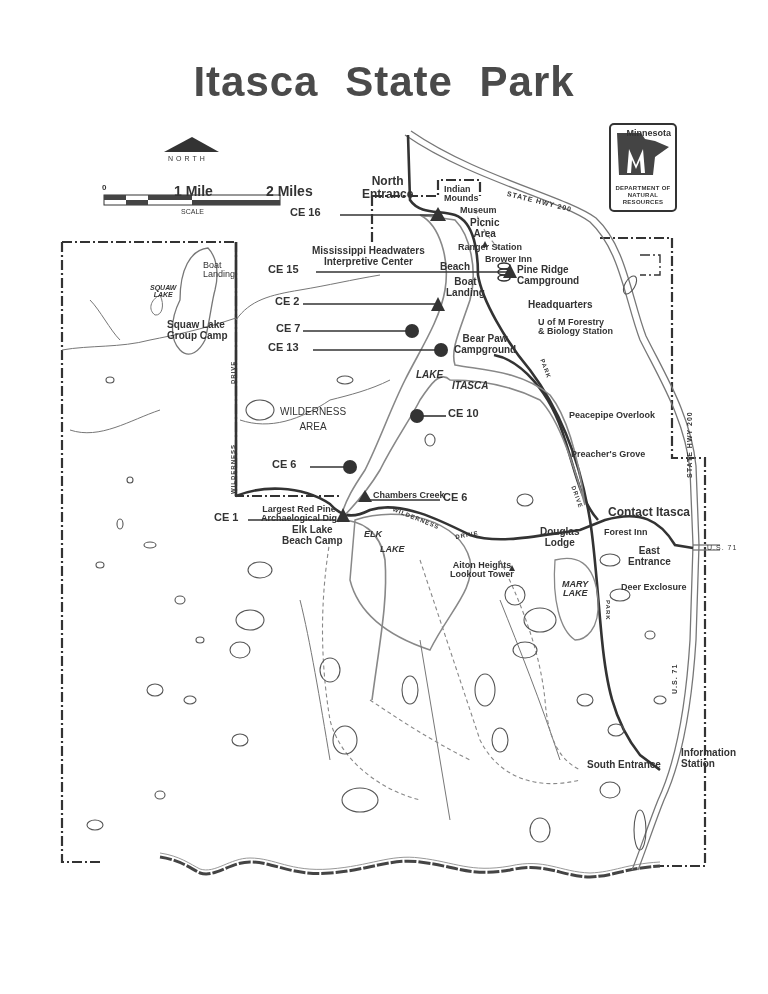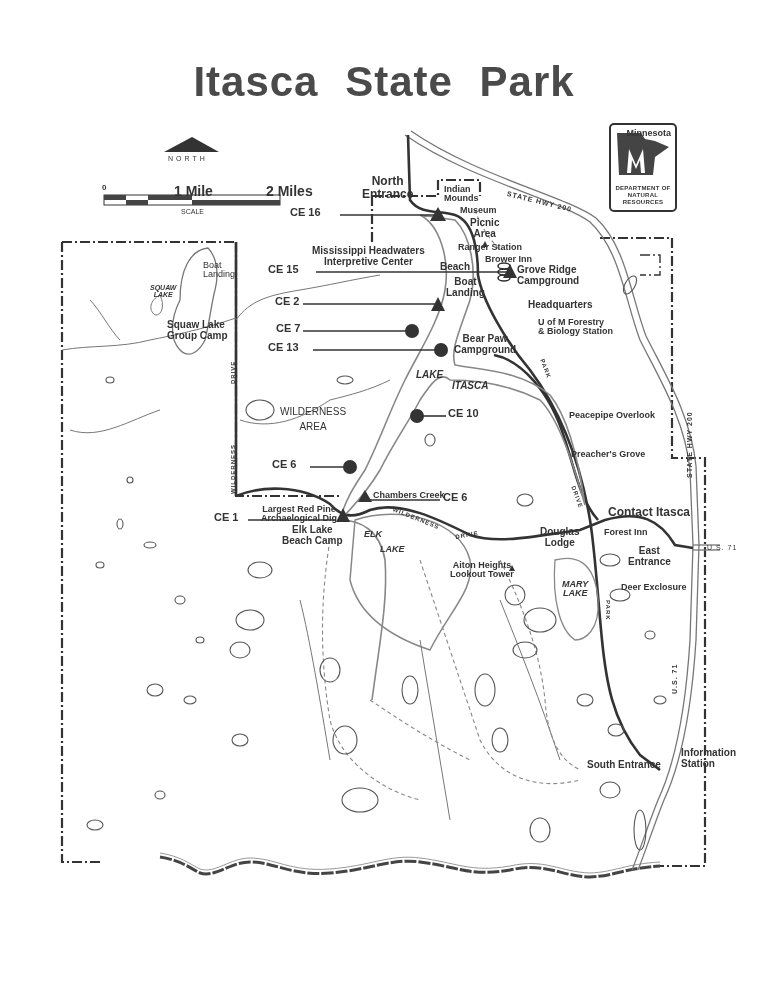--- a/index.html
+++ b/index.html
@@ -201,21 +201,21 @@
 <div class="lbl sm" style="left:460px;top:206px">Museum</div>
 <div class="lbl md center" style="left:470px;top:218px;white-space:pre">Picnic
 Area</div>
 <div class="lbl sm" style="left:458px;top:243px">Ranger Station</div>
 <div class="lbl sm" style="left:485px;top:255px">Brower Inn</div>
 <div class="lbl md center" style="left:312px;top:246px;white-space:pre">Mississippi Headwaters
 Interpretive Center</div>
 <div class="lbl md" style="left:440px;top:262px">Beach</div>
 <div class="lbl md center" style="left:446px;top:277px;white-space:pre">Boat
 Landing</div>
-<div class="lbl md" style="left:517px;top:265px;white-space:pre">Grove Ridge
+<div class="lbl md" style="left:517px;top:265px;white-space:pre">Pine Ridge
 Campground</div>
 <div class="lbl md" style="left:528px;top:300px">Headquarters</div>
 <div class="lbl sm" style="left:538px;top:318px;white-space:pre">U of M Forestry
 &amp; Biology Station</div>
 <div class="lbl md center" style="left:454px;top:334px;white-space:pre">Bear Paw
 Campground</div>
 <div class="lbl sm" style="left:569px;top:411px">Peacepipe Overlook</div>
 <div class="lbl sm" style="left:571px;top:450px">Preacher's Grove</div>
 <div class="lbl lg" style="left:608px;top:506px">Contact Itasca</div>
 <div class="lbl sm" style="left:604px;top:528px">Forest Inn</div>

